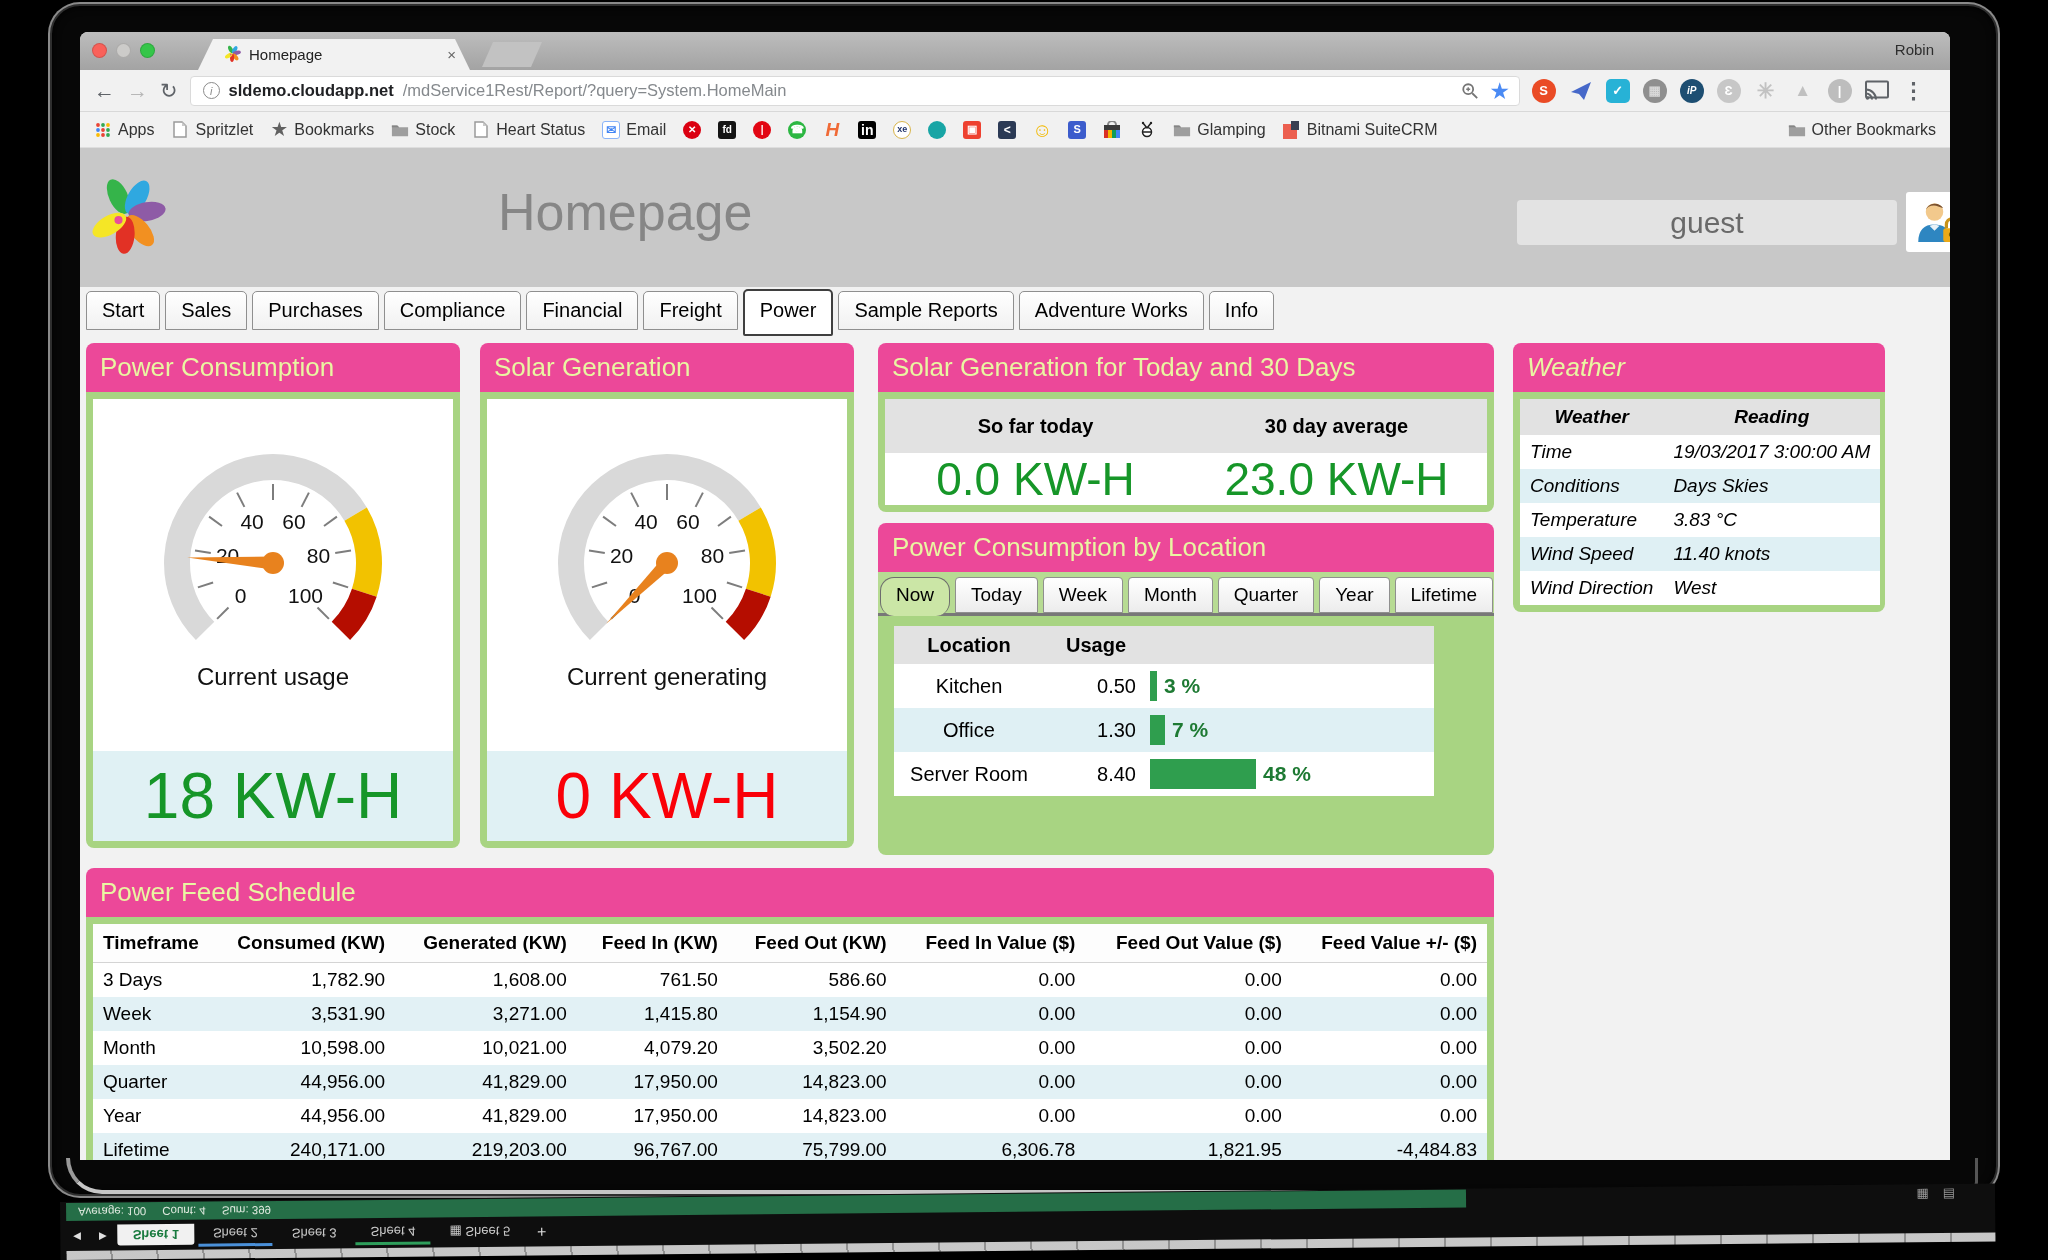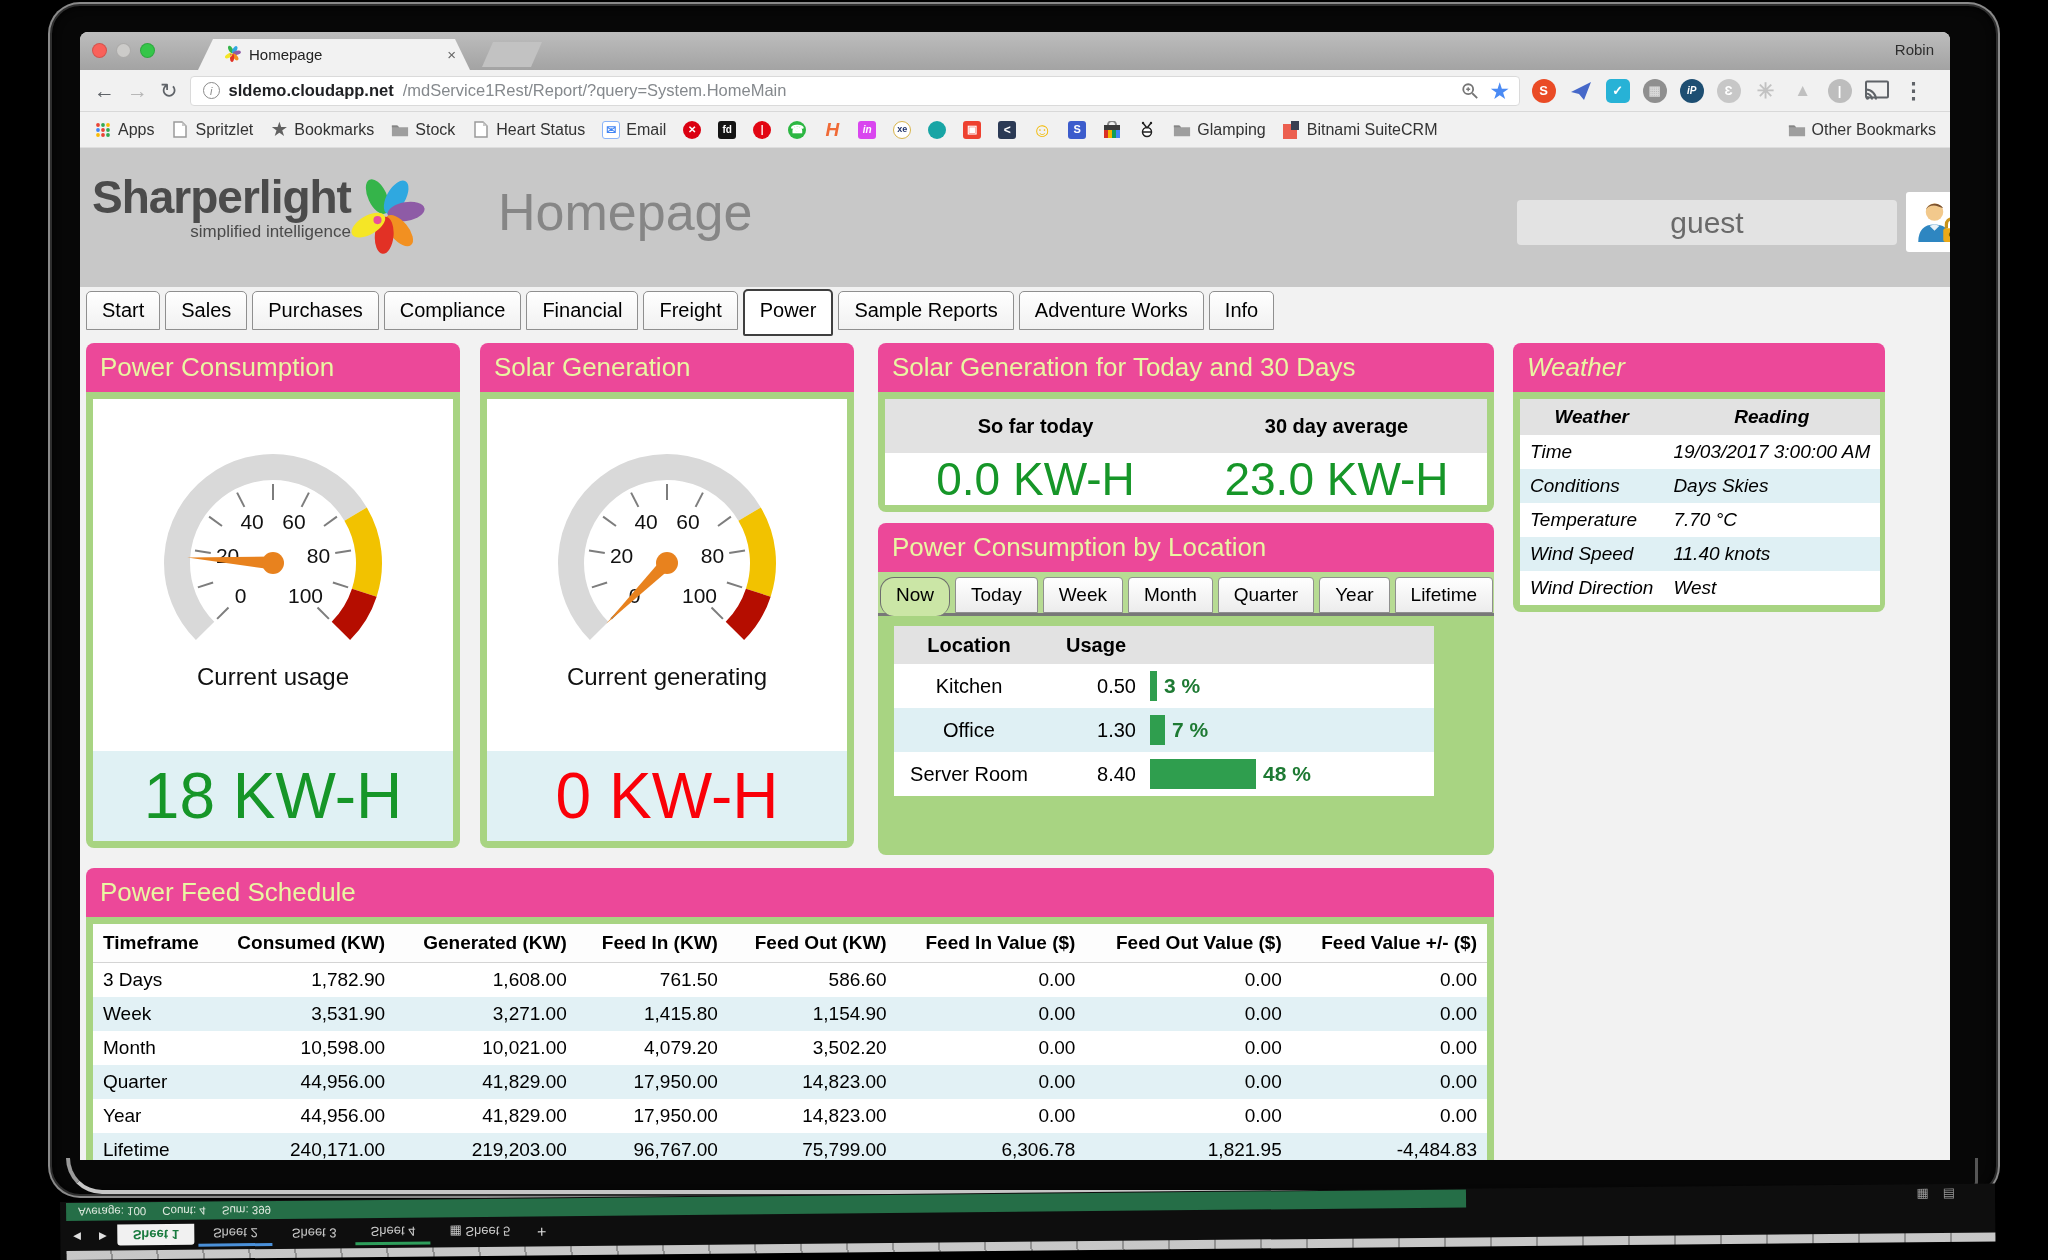--- a/index.html
+++ b/index.html
@@ -268,21 +268,21 @@
         <span class="bm">
           <span class="icn s-circle" style="background: rgb(226, 6, 19); color: rgb(255, 255, 255); font-size: 10px;">|</span>
         </span>
         <span class="bm">
           <span class="icn s-circle" style="background: rgb(44, 183, 66); color: rgb(255, 255, 255); font-size: 11px;">☎</span>
         </span>
         <span class="bm">
           <span class="icn s-glyph" style="color: rgb(240, 106, 54); font-size: 19px; font-style: italic;">H</span>
         </span>
         <span class="bm">
-          <span class="icn s-square" style="background: #d946ef; color: rgb(255, 255, 255); font-size: 10px; font-style: italic;">in</span>
+          <span class="icn s-square" style="background: #000000; color: rgb(255, 255, 255); font-size: 14px;">in</span>
         </span>
         <span class="bm">
           <span class="icn s-circle" style="background: rgb(255, 255, 255); border: 1px solid rgb(216, 180, 74); color: rgb(32, 51, 107); font-size: 9px;">xe</span>
         </span>
         <span class="bm">
           <span class="icn s-circle" style="background: rgb(24, 165, 165); color: rgb(255, 255, 255);"></span>
         </span>
         <span class="bm">
           <span class="icn s-square" style="background: rgb(238, 65, 48); color: rgb(255, 255, 255); font-size: 11px;">▣</span>
         </span>
@@ -343,24 +343,20 @@
             <path d="M1 3 h6 l2 2 h10 v10 h-18 z" fill="#9e9e9e"></path>
             <path d="M1 3 h6 l2 2 h-8 z" fill="#858585"></path>
           </svg>
         </span>
         <span>Other Bookmarks</span>
       </span>
   </div>
 
   <div class="band">
     <div class="logo">
-      <div>
-        <span class="logo-name">Sharperlight</span>
-        <span class="logo-tag">simplified intelligence</span>
-      </div>
       <span id="logo-pinwheel"><svg width="78" height="78" viewBox="-22 -23 44 46">
             <g>
               <ellipse cx="0" cy="-12" rx="5.5" ry="11" fill="#35b44a" transform="rotate(-25)"></ellipse>
               <ellipse cx="0" cy="-12" rx="5.5" ry="11" fill="#2fa8e0" transform="rotate(30)"></ellipse>
               <ellipse cx="0" cy="-12" rx="5.5" ry="11" fill="#8e5ba6" transform="rotate(80)"></ellipse>
               <ellipse cx="0" cy="-12" rx="5.5" ry="11" fill="#f29021" transform="rotate(140)"></ellipse>
               <ellipse cx="0" cy="-12" rx="5.5" ry="11" fill="#e23125" transform="rotate(185)"></ellipse>
               <ellipse cx="0" cy="-12" rx="5.5" ry="11" fill="#f5e626" transform="rotate(240)"></ellipse>
             </g>
             <circle cx="-5" cy="3" r="2.4" fill="#e84e9b"></circle>
@@ -542,21 +538,21 @@
               <tr>
                 <td>Time</td>
                 <td>19/03/2017 3:00:00 AM</td>
               </tr>
               <tr>
                 <td>Conditions</td>
                 <td>Days Skies</td>
               </tr>
               <tr>
                 <td>Temperature</td>
-                <td>7.70 °C</td>
+                <td>3.83 °C</td>
               </tr>
               <tr>
                 <td>Wind Speed</td>
                 <td>11.40 knots</td>
               </tr>
               <tr>
                 <td>Wind Direction</td>
                 <td>West</td>
               </tr>
             </tbody>

